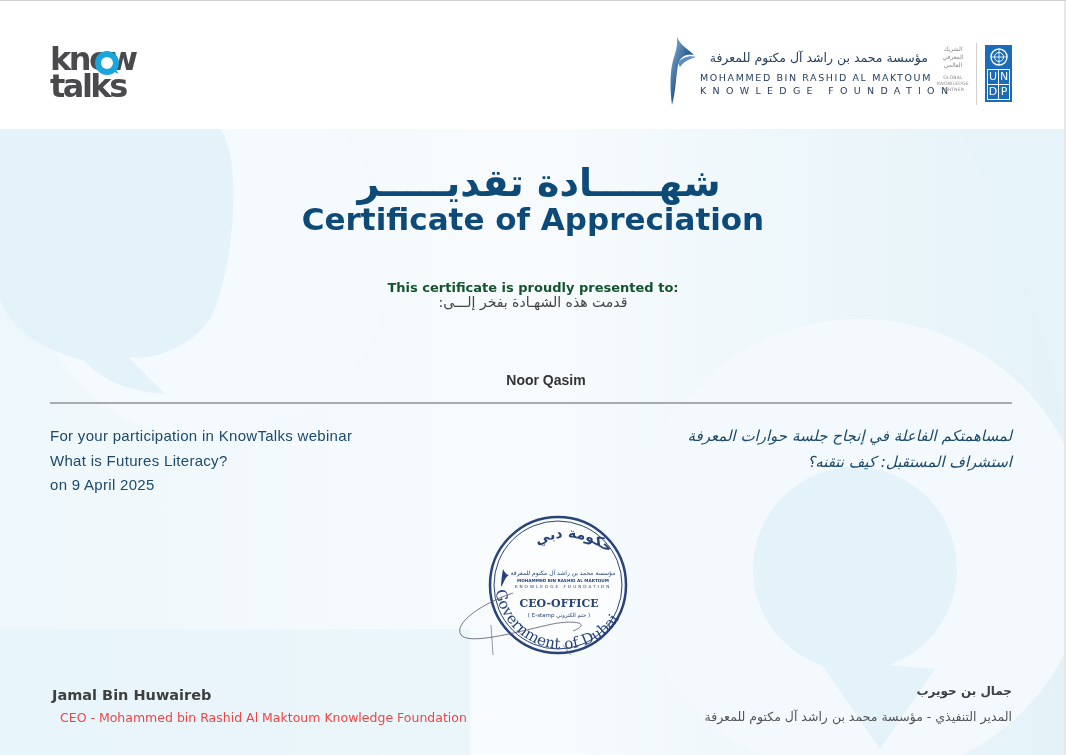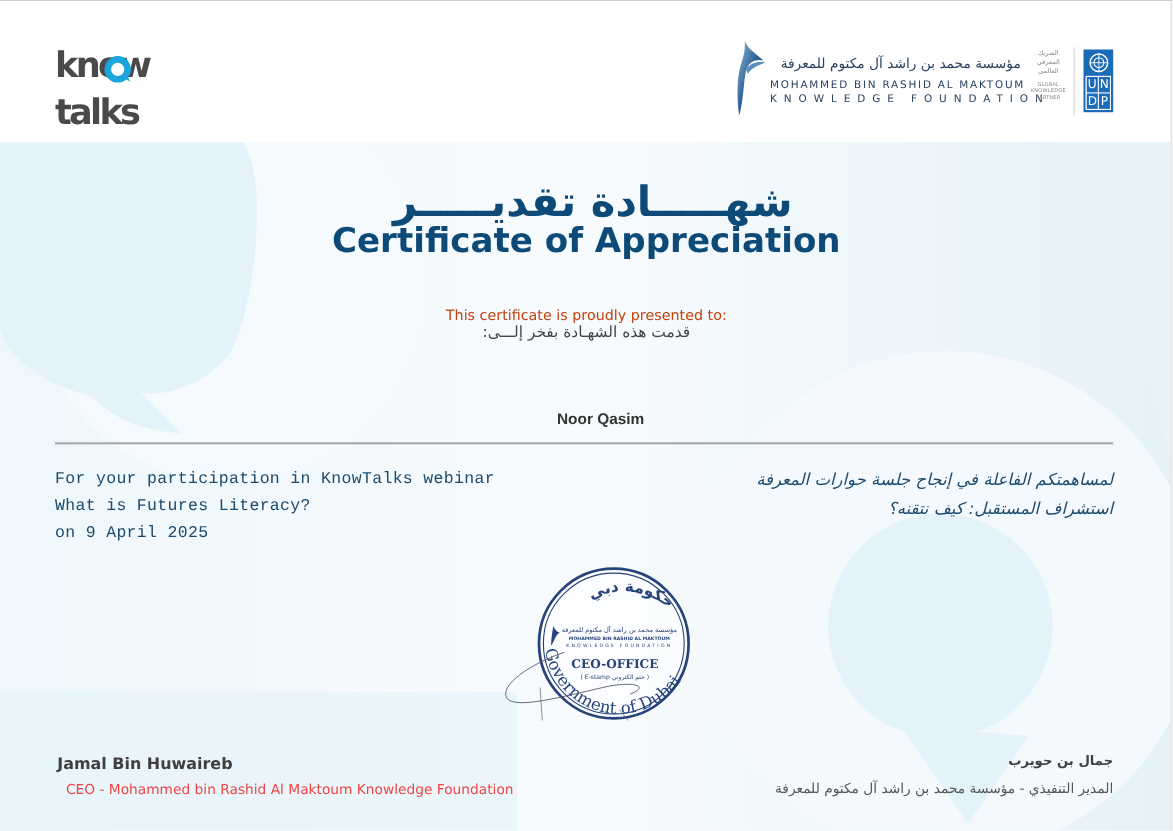--- a/index.html
+++ b/index.html
@@ -7,21 +7,21 @@
   body { font-family: "DejaVu Sans", sans-serif; position: relative; }
 
   .page { position: absolute; left: 0; top: 0; width: 1066px; height: 755px; background: #fff; border-top: 1px solid #cfcfcf; }
 
   
   .header { position: absolute; left: 0; top: 0; width: 1066px; height: 128px; background: #ffffff; }
 
   .kt-logo { position: absolute; left: 50px; top: 42px; width: 96px; height: 60px; }
   .kt-line { position: absolute; left: 0; font-family: "DejaVu Sans", sans-serif; font-weight: bold; color: #4a4a4c; letter-spacing: -2.5px; line-height: 1; }
   .kt-line.l1 { top: 0; font-size: 32px; }
-  .kt-line.l2 { top: 27px; font-size: 32px; margin-top: 16px; }
+  .kt-line.l2 { top: 27px; font-size: 32px; }
   .kt-bubble { position: absolute; left: 45px; top: 8px; width: 24px; height: 24px; border-radius: 50%; border: 6px solid #1aa6dc; background: #fff; }
   .kt-bubble-tail { position: absolute; left: 62px; top: 25px; width: 0; height: 0; border-left: 5px solid transparent; border-top: 8px solid #1aa6dc; transform: rotate(-30deg); }
 
   .mbr { position: absolute; left: 668px; top: 34px; width: 268px; height: 72px; }
   .mbr-mark { position: absolute; left: 0; top: 0; width: 30px; height: 72px; }
   .mbr-ar { position: absolute; right: 8px; top: 15px; font-size: 12.5px; color: #26405e; direction: rtl; white-space: nowrap; font-family: "DejaVu Sans", sans-serif; }
   .mbr-en1 { position: absolute; left: 32px; top: 37px; font-size: 9.5px; letter-spacing: 1.6px; color: #26405e; white-space: nowrap; font-family: "DejaVu Sans", sans-serif; }
   .mbr-en2 { position: absolute; left: 32px; top: 50px; font-size: 9.5px; letter-spacing: 6.3px; color: #26405e; white-space: nowrap; font-family: "DejaVu Sans", sans-serif; }
 
   .partner { position: absolute; left: 933px; top: 44px; width: 40px; height: 70px; text-align: center; color: #8a8a8a; }
@@ -34,26 +34,26 @@
   .undp .grid { display: grid; grid-template-columns: 1fr 1fr; gap: 1px; margin-top: 2px; background: #ffffff; border: 1px solid #fff; }
   .undp .grid span { background: #1a6bb8; color: #fff; font-size: 11px; text-align: center; line-height: 14px; font-family: "DejaVu Sans", sans-serif; }
 
   
   .body-area { position: absolute; left: 0; top: 128px; width: 1066px; height: 627px; background: #eef7fb; overflow: hidden; }
   .bg-svg { position: absolute; left: 0; top: 0; }
 
   .title-ar { position: absolute; left: 0; width: 1066px; top: 163px; text-align: center; direction: rtl; color: #0d4a78; font-size: 38px; font-weight: bold; font-family: "DejaVu Sans", sans-serif; line-height: 1; padding-left: 12px; }
   .title-en { position: absolute; left: 0; width: 1066px; top: 203px; text-align: center; color: #0d4a78; font-size: 31px; font-weight: bold; font-family: "DejaVu Sans", sans-serif; line-height: 1; }
   .presented-ar { position: absolute; left: 0; width: 1066px; top: 257px; text-align: center; direction: rtl; color: #444; font-size: 14px; font-family: "DejaVu Sans", sans-serif; margin-top: 36px; }
-  .presented-en { position: absolute; left: 0; width: 1066px; top: 279px; text-align: center; color: #c2410c; font-size: 13px; font-family: "DejaVu Sans", sans-serif; }
+  .presented-en { position: absolute; left: 0; width: 1066px; top: 279px; text-align: center; color: #14532d; font-size: 13px; font-family: "DejaVu Sans", sans-serif; font-weight: bold; }
 
   .recipient { position: absolute; left: 0; width: 1092px; top: 371px; text-align: center; color: #333; font-size: 14px; font-weight: bold; font-family: "Liberation Sans", sans-serif; }
   .name-line { position: absolute; left: 50px; top: 401px; width: 962px; height: 2px; background: #a7acb0; }
 
-  .desc-en { position: absolute; left: 50px; top: 423px; color: #1b4a6e; font-size: 15px; line-height: 24.5px; font-family: Liberation Mono, monospace; letter-spacing: 0.3px; }
+  .desc-en { position: absolute; left: 50px; top: 423px; color: #1b4a6e; font-size: 15px; line-height: 24.5px; font-family: Liberation Sans, sans-serif; letter-spacing: 0.3px; }
   .desc-ar { position: absolute; right: 54px; top: 422px; color: #1b4a6e; font-size: 15px; line-height: 26px; direction: rtl; text-align: right; font-family: "DejaVu Sans", sans-serif; font-style: italic; }
 
   .stamp { position: absolute; left: 453px; top: 512px; width: 180px; height: 150px; }
 
   .sig-en-name { position: absolute; left: 52px; top: 686px; color: #3f3f3f; font-size: 14.5px; font-weight: bold; font-family: "DejaVu Sans", sans-serif; }
   .sig-en-title { position: absolute; left: 60px; top: 709px; color: #ef4444; font-size: 12.5px; font-family: "DejaVu Sans", sans-serif; text-align: center; }
   .sig-ar-name { position: absolute; right: 54px; top: 683px; color: #3f3f3f; font-size: 12px; font-weight: bold; direction: rtl; font-family: "DejaVu Sans", sans-serif; }
   .sig-ar-title { position: absolute; right: 54px; top: 708px; color: #555; font-size: 12.5px; direction: rtl; font-family: "DejaVu Sans", sans-serif; }
 
   .right-edge { position: absolute; left: 1064px; top: 0; width: 2px; height: 755px; background: #e8e8e8; }

